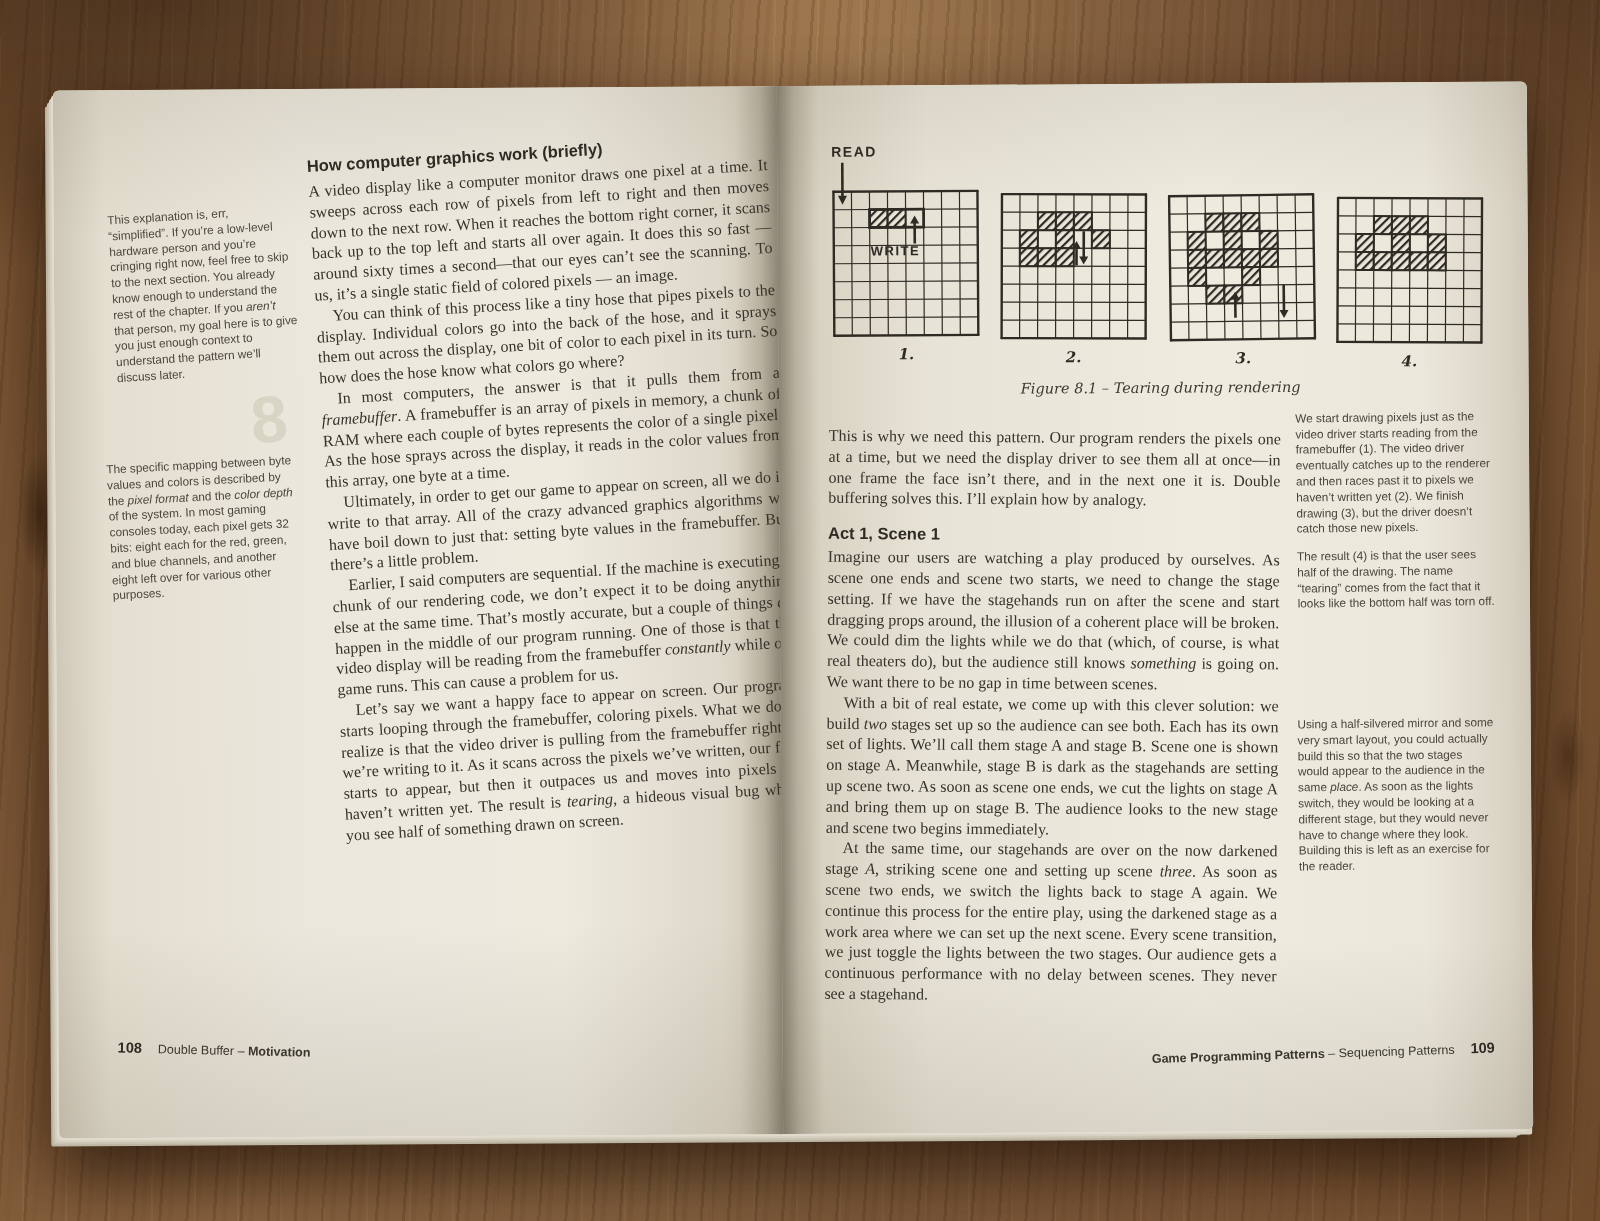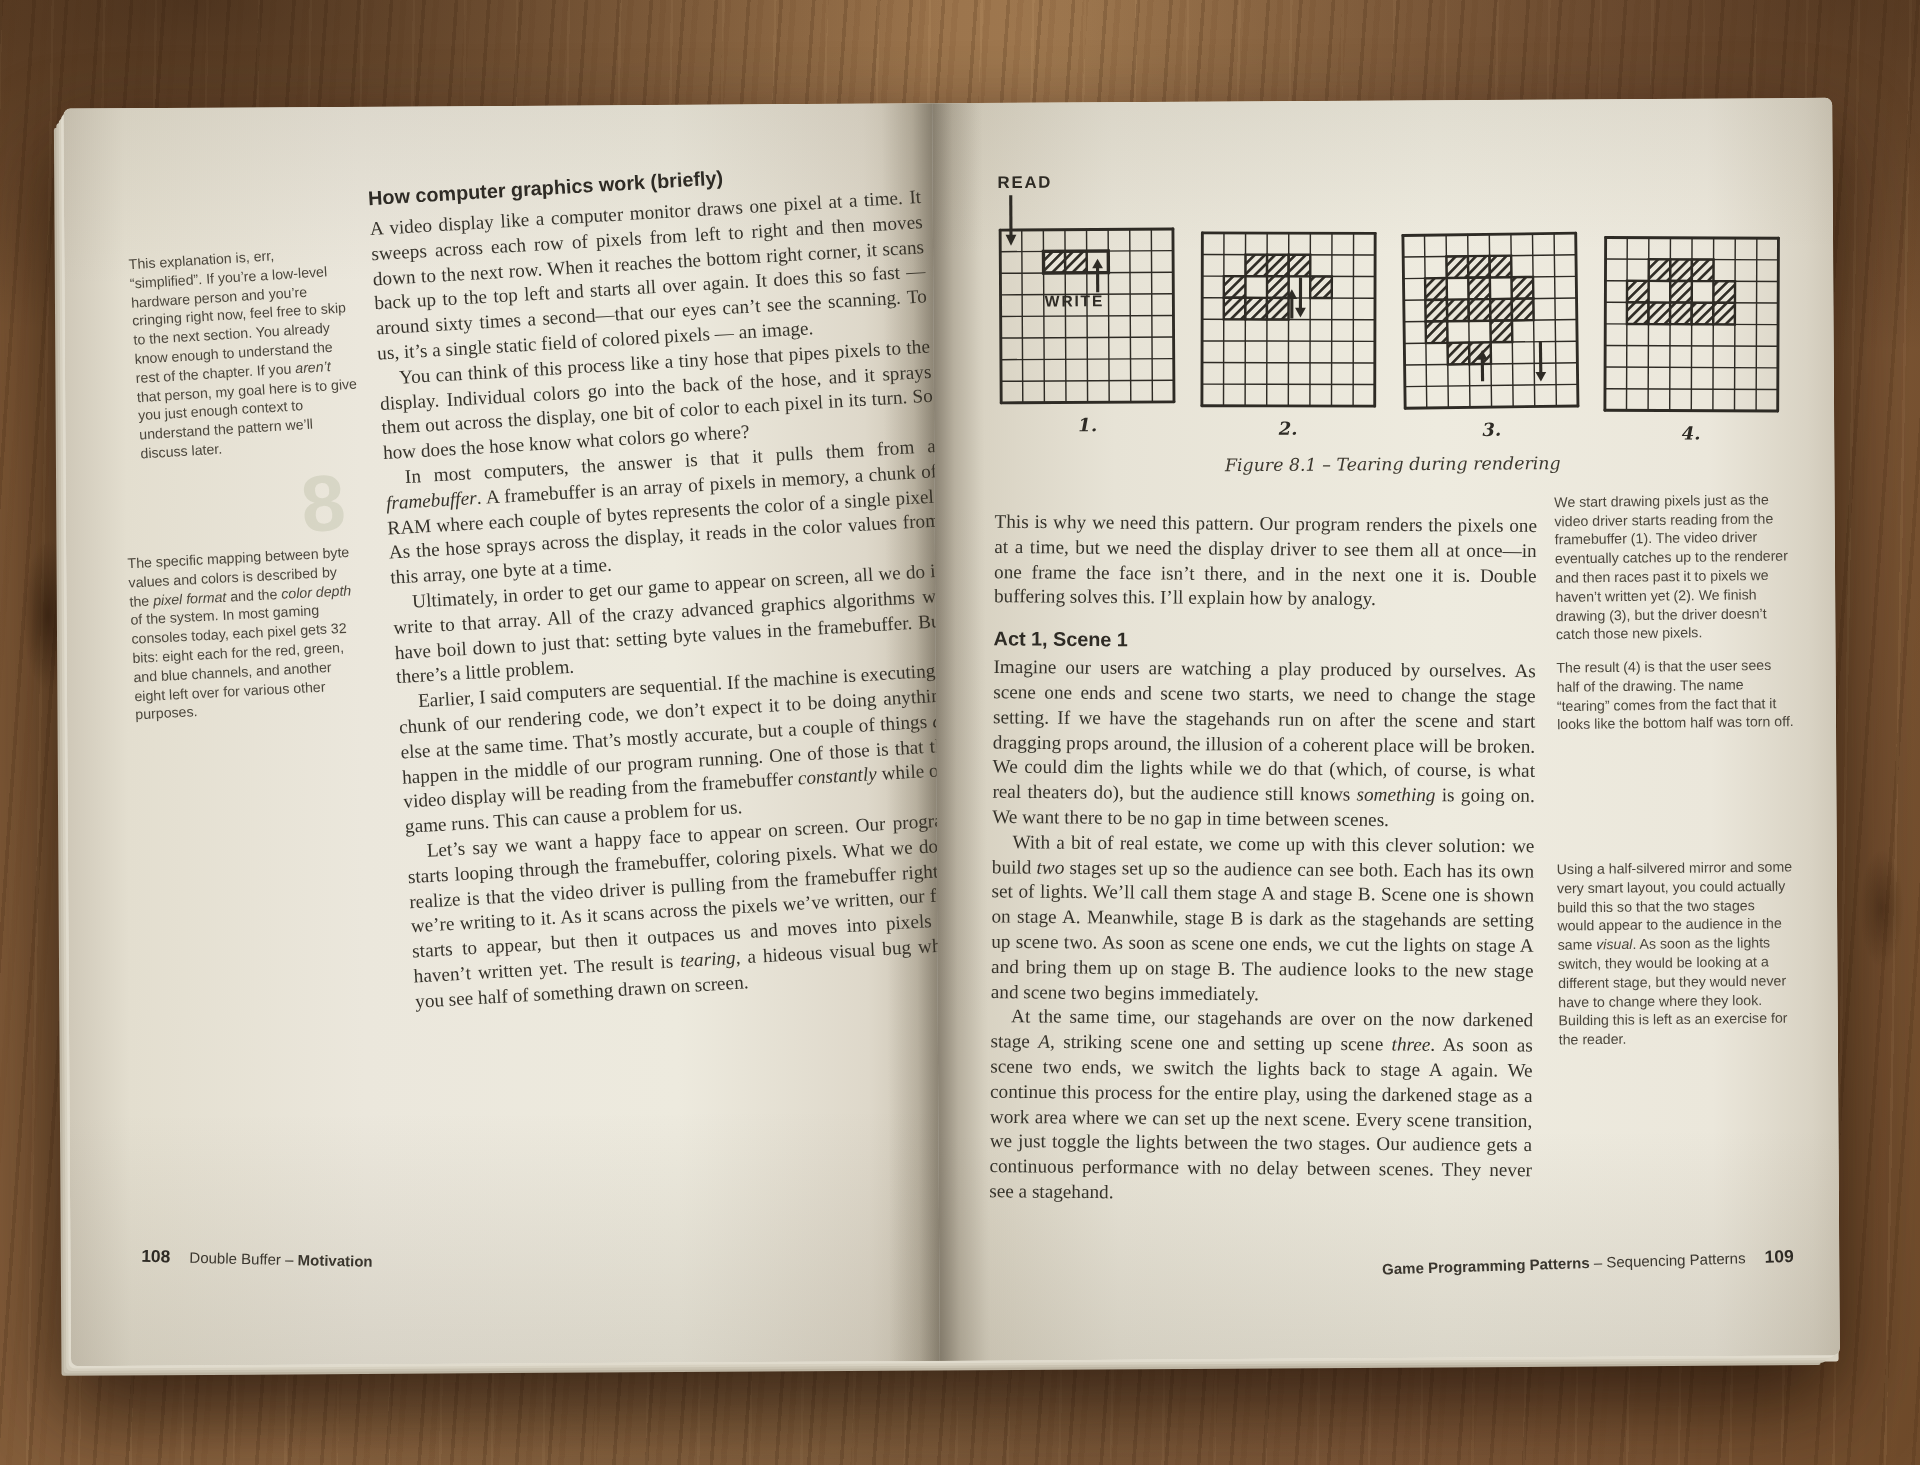--- a/index.html
+++ b/index.html
@@ -281,21 +281,21 @@
             <p>Imagine our users are watching a play produced by ourselves. As scene one ends and scene two starts, we need to change the stage setting. If we have the stagehands run on after the scene and start dragging props around, the illusion of a coherent place will be broken. We could dim the lights while we do that (which, of course, is what real theaters do), but the audience still knows <i>something</i> is going on. We want there to be no gap in time between scenes.</p>
             <p class="ind">With a bit of real estate, we come up with this clever solution: we build <i>two</i> stages set up so the audience can see both. Each has its own set of lights. We’ll call them stage A and stage B. Scene one is shown on stage A. Meanwhile, stage B is dark as the stagehands are setting up scene two. As soon as scene one ends, we cut the lights on stage A and bring them up on stage B. The audience looks to the new stage and scene two begins immediately.</p>
             <p class="ind">At the same time, our stagehands are over on the now darkened stage <i>A</i>, striking scene one and setting up scene <i>three</i>. As soon as scene two ends, we switch the lights back to stage A again. We continue this process for the entire play, using the darkened stage as a work area where we can set up the next scene. Every scene transition, we just toggle the lights between the two stages. Our audience gets a continuous performance with no delay between scenes. They never see a stagehand.</p>
           </div>
       </div>
 
       <aside class="note note-r1">
           <p>We start drawing pixels just as the video driver starts reading from the framebuffer (1). The video driver eventually catches up to the renderer and then races past it to pixels we haven’t written yet (2). We finish drawing (3), but the driver doesn’t catch those new pixels.</p>
           <p class="ind">The result (4) is that the user sees half of the drawing. The name “tearing” comes from the fact that it looks like the bottom half was torn off.</p>
         </aside>
-      <aside class="note note-r2">Using a half-silvered mirror and some very smart layout, you could actually build this so that the two stages would appear to the audience in the same <i>visual</i>. As soon as the lights switch, they would be looking at a different stage, but they would never have to change where they look. Building this is left as an exercise for the reader.</aside>
+      <aside class="note note-r2">Using a half-silvered mirror and some very smart layout, you could actually build this so that the two stages would appear to the audience in the same <i>place</i>. As soon as the lights switch, they would be looking at a different stage, but they would never have to change where they look. Building this is left as an exercise for the reader.</aside>
 
       <div class="footer footer-r">
         <span class="bold">Game Programming Patterns</span>&nbsp;<span class="reg">–</span>&nbsp;<span class="reg">Sequencing Patterns</span><span class="pn">109</span>
       </div>
     </div>
 
     <div class="spine"></div>
   </div>
 </div>
 

